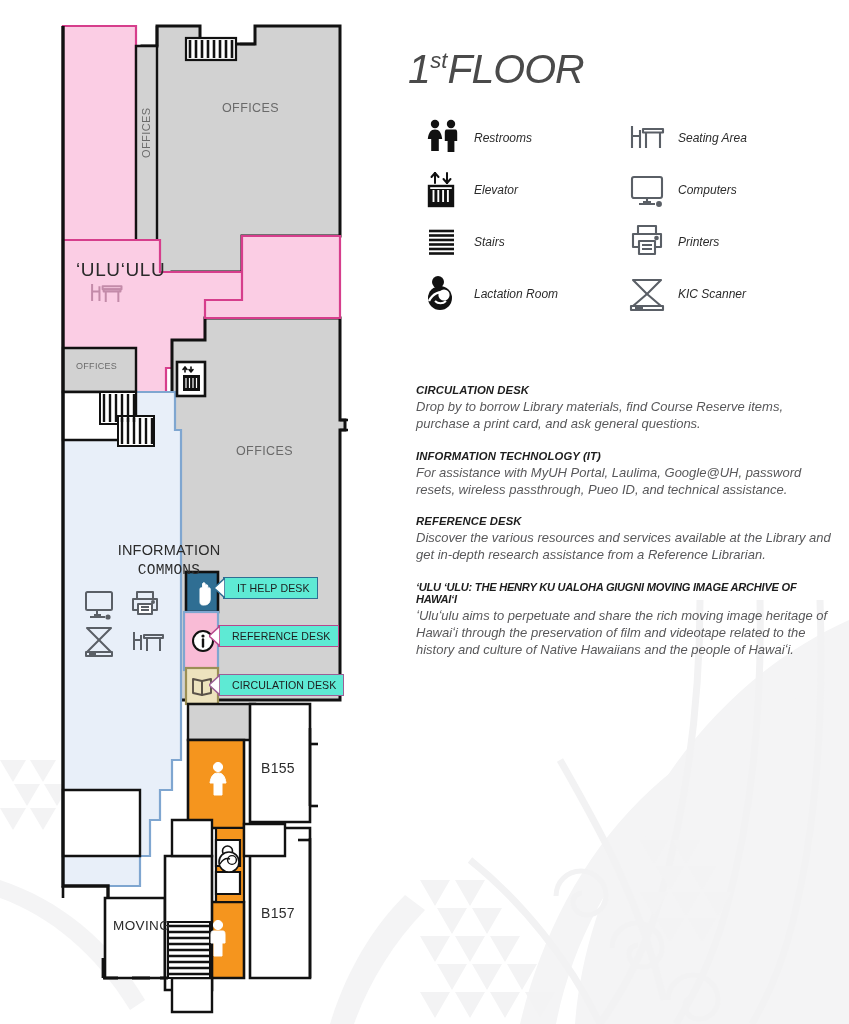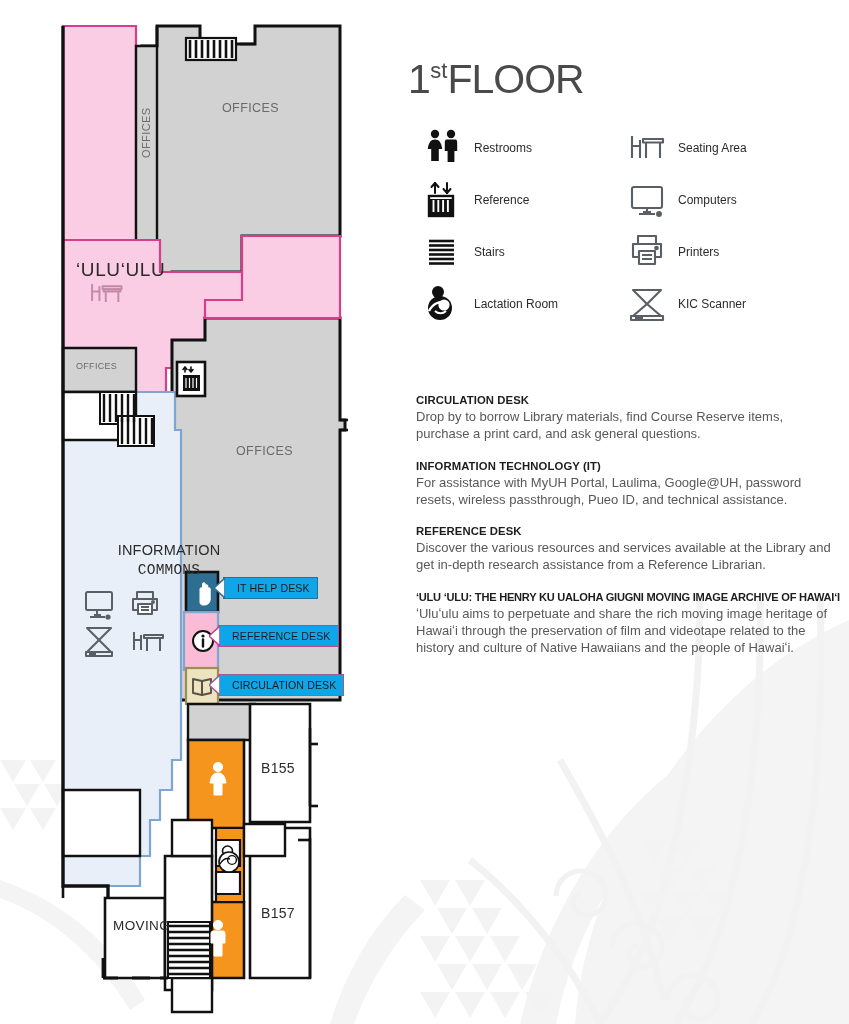--- a/index.html
+++ b/index.html
@@ -17,21 +17,21 @@
     z-index:0;
     pointer-events:none;
   }
   
   #map-panel{
     position:absolute;left:0;top:0;width:400px;height:776px;z-index:2;
   }
   #map-svg{display:block;}
   
   #info-panel{
-    position:absolute;left:408px;top:14px;width:441px;height:814px;z-index:2;
+    position:absolute;left:408px;top:4px;width:441px;height:814px;z-index:2;font-style:italic;
   }
   #floor-title{
     position:absolute;left:0px;top:42px;
     font-size:41px;color:#4a4a4a;letter-spacing:-0.5px;
     font-family:"Liberation Sans", sans-serif;
     white-space:nowrap;
   }
   #floor-title .sup{font-size:22px;vertical-align:super;letter-spacing:0;}
   #floor-title .word{letter-spacing:-1px;}
 
@@ -90,21 +90,21 @@
     line-height:1.26;
     padding-left:40px;
   }
   .lbl-room{font-size:14px;color:#2b2b2b;letter-spacing:0.3px;}
   .lbl-entry{font-size:13.5px;color:#2b2b2b;letter-spacing:0.4px;}
 
   
   .callout{
     position:absolute;z-index:5;
     height:22px;display:flex;align-items:center;
-    background:#0ea5e9;
+    background:#5eead4;
     padding:0 7px 0 13px;
     font-size:10.6px;color:#1d1d1d;letter-spacing:0.1px;
     white-space:nowrap;
     box-sizing:border-box;
   }
   .callout.it{border:1.4px solid #2f6e93;}
   .callout.ref{border:1.4px solid #b8478c;}
   .callout.circ{border:1.4px solid #9b5f96;}
   .callout .tip{
     position:absolute;left:-10px;top:0px;width:11px;height:100%;
@@ -411,21 +411,21 @@
             <g stroke="#ffffff" stroke-width="1.9">
               <line x1="9.5" y1="20" x2="9.5" y2="32"></line>
               <line x1="14.3" y1="20" x2="14.3" y2="32"></line>
               <line x1="19.1" y1="20" x2="19.1" y2="32"></line>
               <line x1="23.9" y1="20" x2="23.9" y2="32"></line>
             </g>
             <rect x="5" y="16" width="24" height="3" fill="#ffffff"></rect>
             <rect x="5" y="16" width="24" height="20" fill="none" stroke="#111111" stroke-width="2.4"></rect>
           </svg>
         </span>
-        <span class="legend-label">Reference</span>
+        <span class="legend-label">Elevator</span>
       </div>
 
       <div class="legend-item">
         <span class="legend-ico">
           <svg width="40" height="40" viewBox="0 0 40 40">
             <g stroke="#111111" stroke-width="2.6">
               <line x1="5" y1="9" x2="30" y2="9"></line>
               <line x1="5" y1="13.5" x2="30" y2="13.5"></line>
               <line x1="5" y1="18" x2="30" y2="18"></line>
               <line x1="5" y1="22.5" x2="30" y2="22.5"></line>

